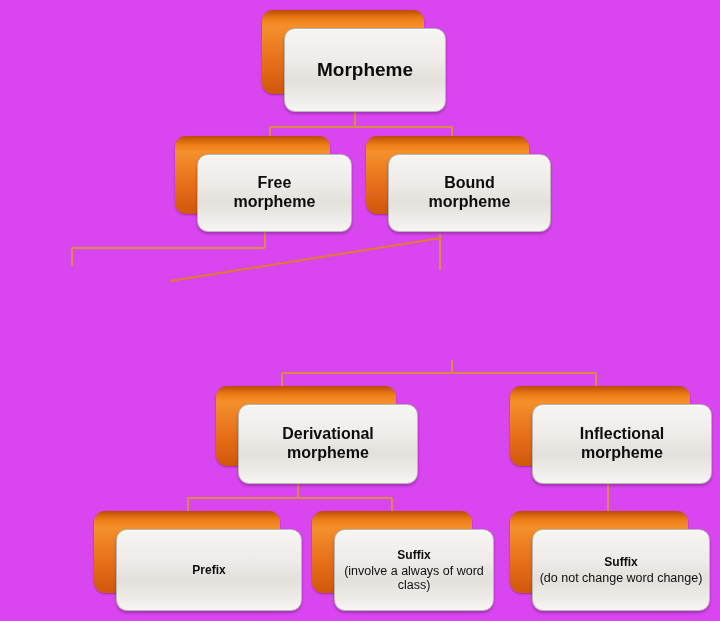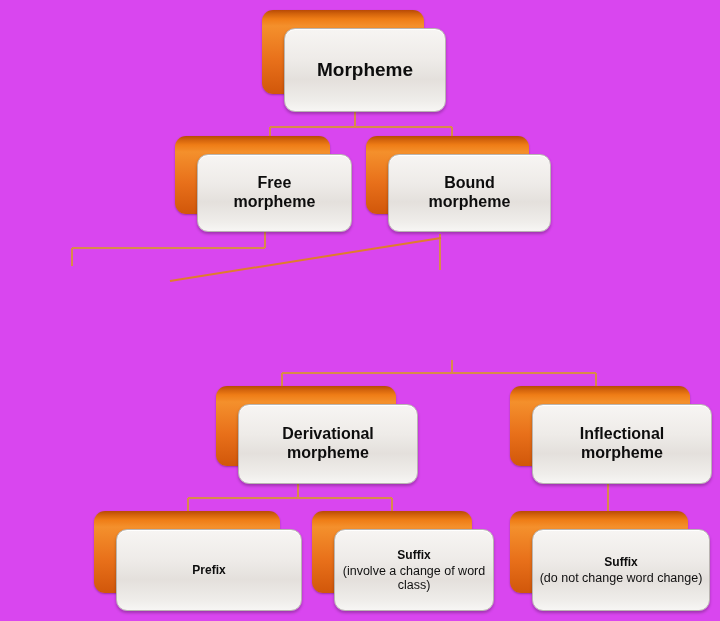--- a/index.html
+++ b/index.html
@@ -161,21 +161,21 @@
     <div class="plate"></div>
     <div class="face">
       <div class="title">Prefix</div>
     </div>
   </div>
 
   <div class="node t14 t13" style="left:312px; top:511px; width:160px; height:82px;">
     <div class="plate"></div>
     <div class="face">
       <div class="title">Suffix</div>
-      <div class="sub">(involve a change of word class)</div>
+      <div class="sub">(involve a always of word class)</div>
     </div>
   </div>
 
   <div class="node t14 t13" style="left:510px; top:511px; width:178px; height:82px;">
     <div class="plate"></div>
     <div class="face">
       <div class="title">Suffix</div>
       <div class="sub">(do not change word change)</div>
     </div>
   </div>

